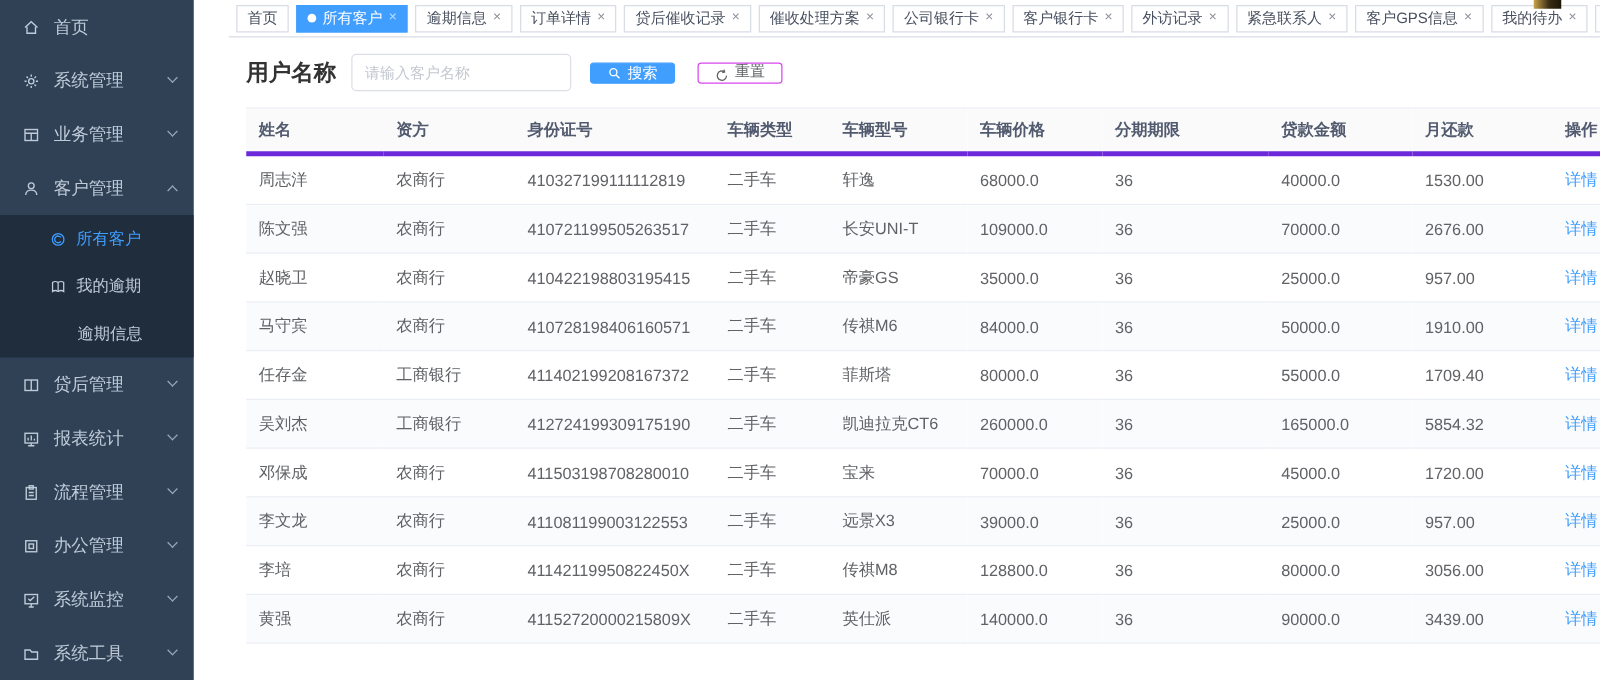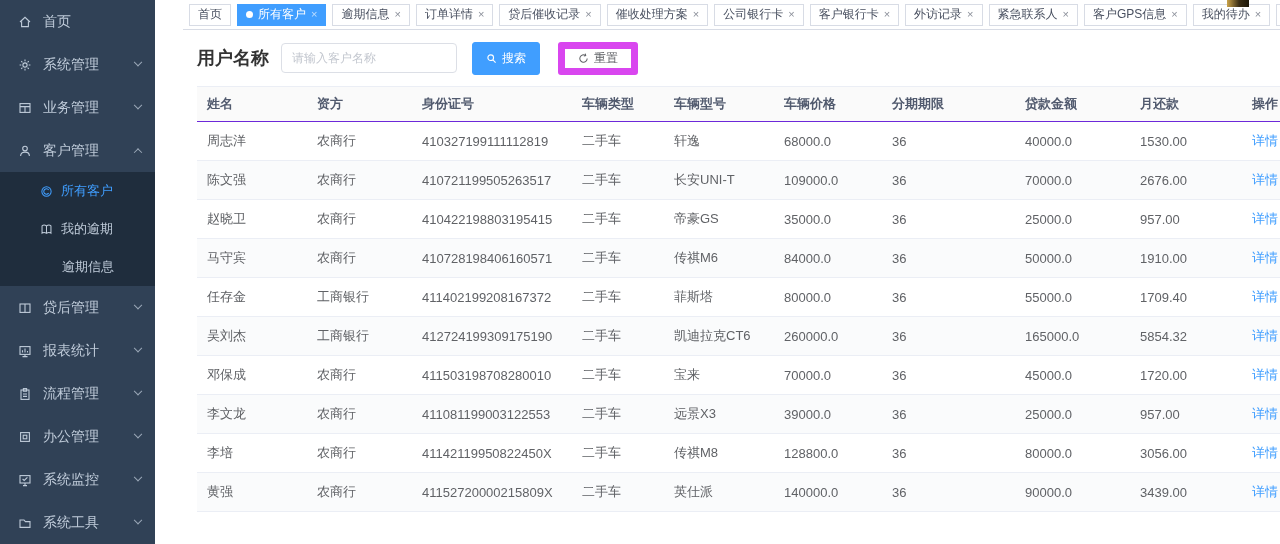--- a/index.html
+++ b/index.html
@@ -69,37 +69,37 @@
   .content { padding: 13px 10px 0 14px; flex: 1; overflow: hidden; }
   .search-row { display: flex; align-items: center; height: 30px; }
   .search-label { font-weight: bold; color: #333; font-size: 18px; margin-right: 12px; }
   .search-input {
     width: 176px; height: 30px; border: 1px solid #dcdfe6; border-radius: 4px;
     padding: 0 10px; font-size: 12px; color: #606266; outline: none;
     font-family: inherit;
   }
   .search-input::placeholder { color: #c3c7cf; }
   .btn {
-    height: 33px; border-radius: 3px; font-size: 12px; cursor: pointer;
+    height: 17px; border-radius: 3px; font-size: 12px; cursor: pointer;
     display: inline-flex; align-items: center; gap: 5px; padding: 0 13px;
     font-family: inherit;
   }
   .btn-primary { background: var(--accent,#409eff); border: 1px solid var(--accent,#409eff); color: #fff; margin-left: 15px; }
-  .btn-plain { background: #fff; border: 7px solid #d946ef; color: #606266; margin-left: 18px; }
+  .btn-plain { background: #fff; border: 1px solid #d946ef; color: #606266; margin-left: 18px; align-items: flex-end; }
 
   
   table { border-collapse: collapse; table-layout: fixed; width: 1105px; margin-top: 13px; }
   col.c-name{width:110px} col.c-cap{width:105px} col.c-id{width:160px}
   col.c-type{width:92px}  col.c-model{width:110px} col.c-price{width:108px}
   col.c-term{width:133px} col.c-loan{width:115px} col.c-month{width:118px}
   col.c-act{width:54px}
   thead th {
     text-align: left; font-size: 13px; color: #515a6e; font-weight: bold;
     padding: 8px 10px; background: #fafafa;
-    border-top: 1px solid #ebeef5; border-bottom: 1px solid #6d28d9;
+    border-top: 1px solid #ebeef5; border-bottom: 4px solid #6d28d9;
     white-space: nowrap; overflow: hidden;
   }
   tbody td {
     padding: 10px; font-size: 13px; color: #606266;
     border-bottom: 1px solid #ebeef5; white-space: nowrap; overflow: hidden;
   }
   tbody tr:nth-child(even) td { background: #fafbfc; }
   td.act, th.act { padding-left: 4px; }
   .detail-link { color: var(--accent,#409eff); cursor: pointer; text-decoration: none; }
 </style>

